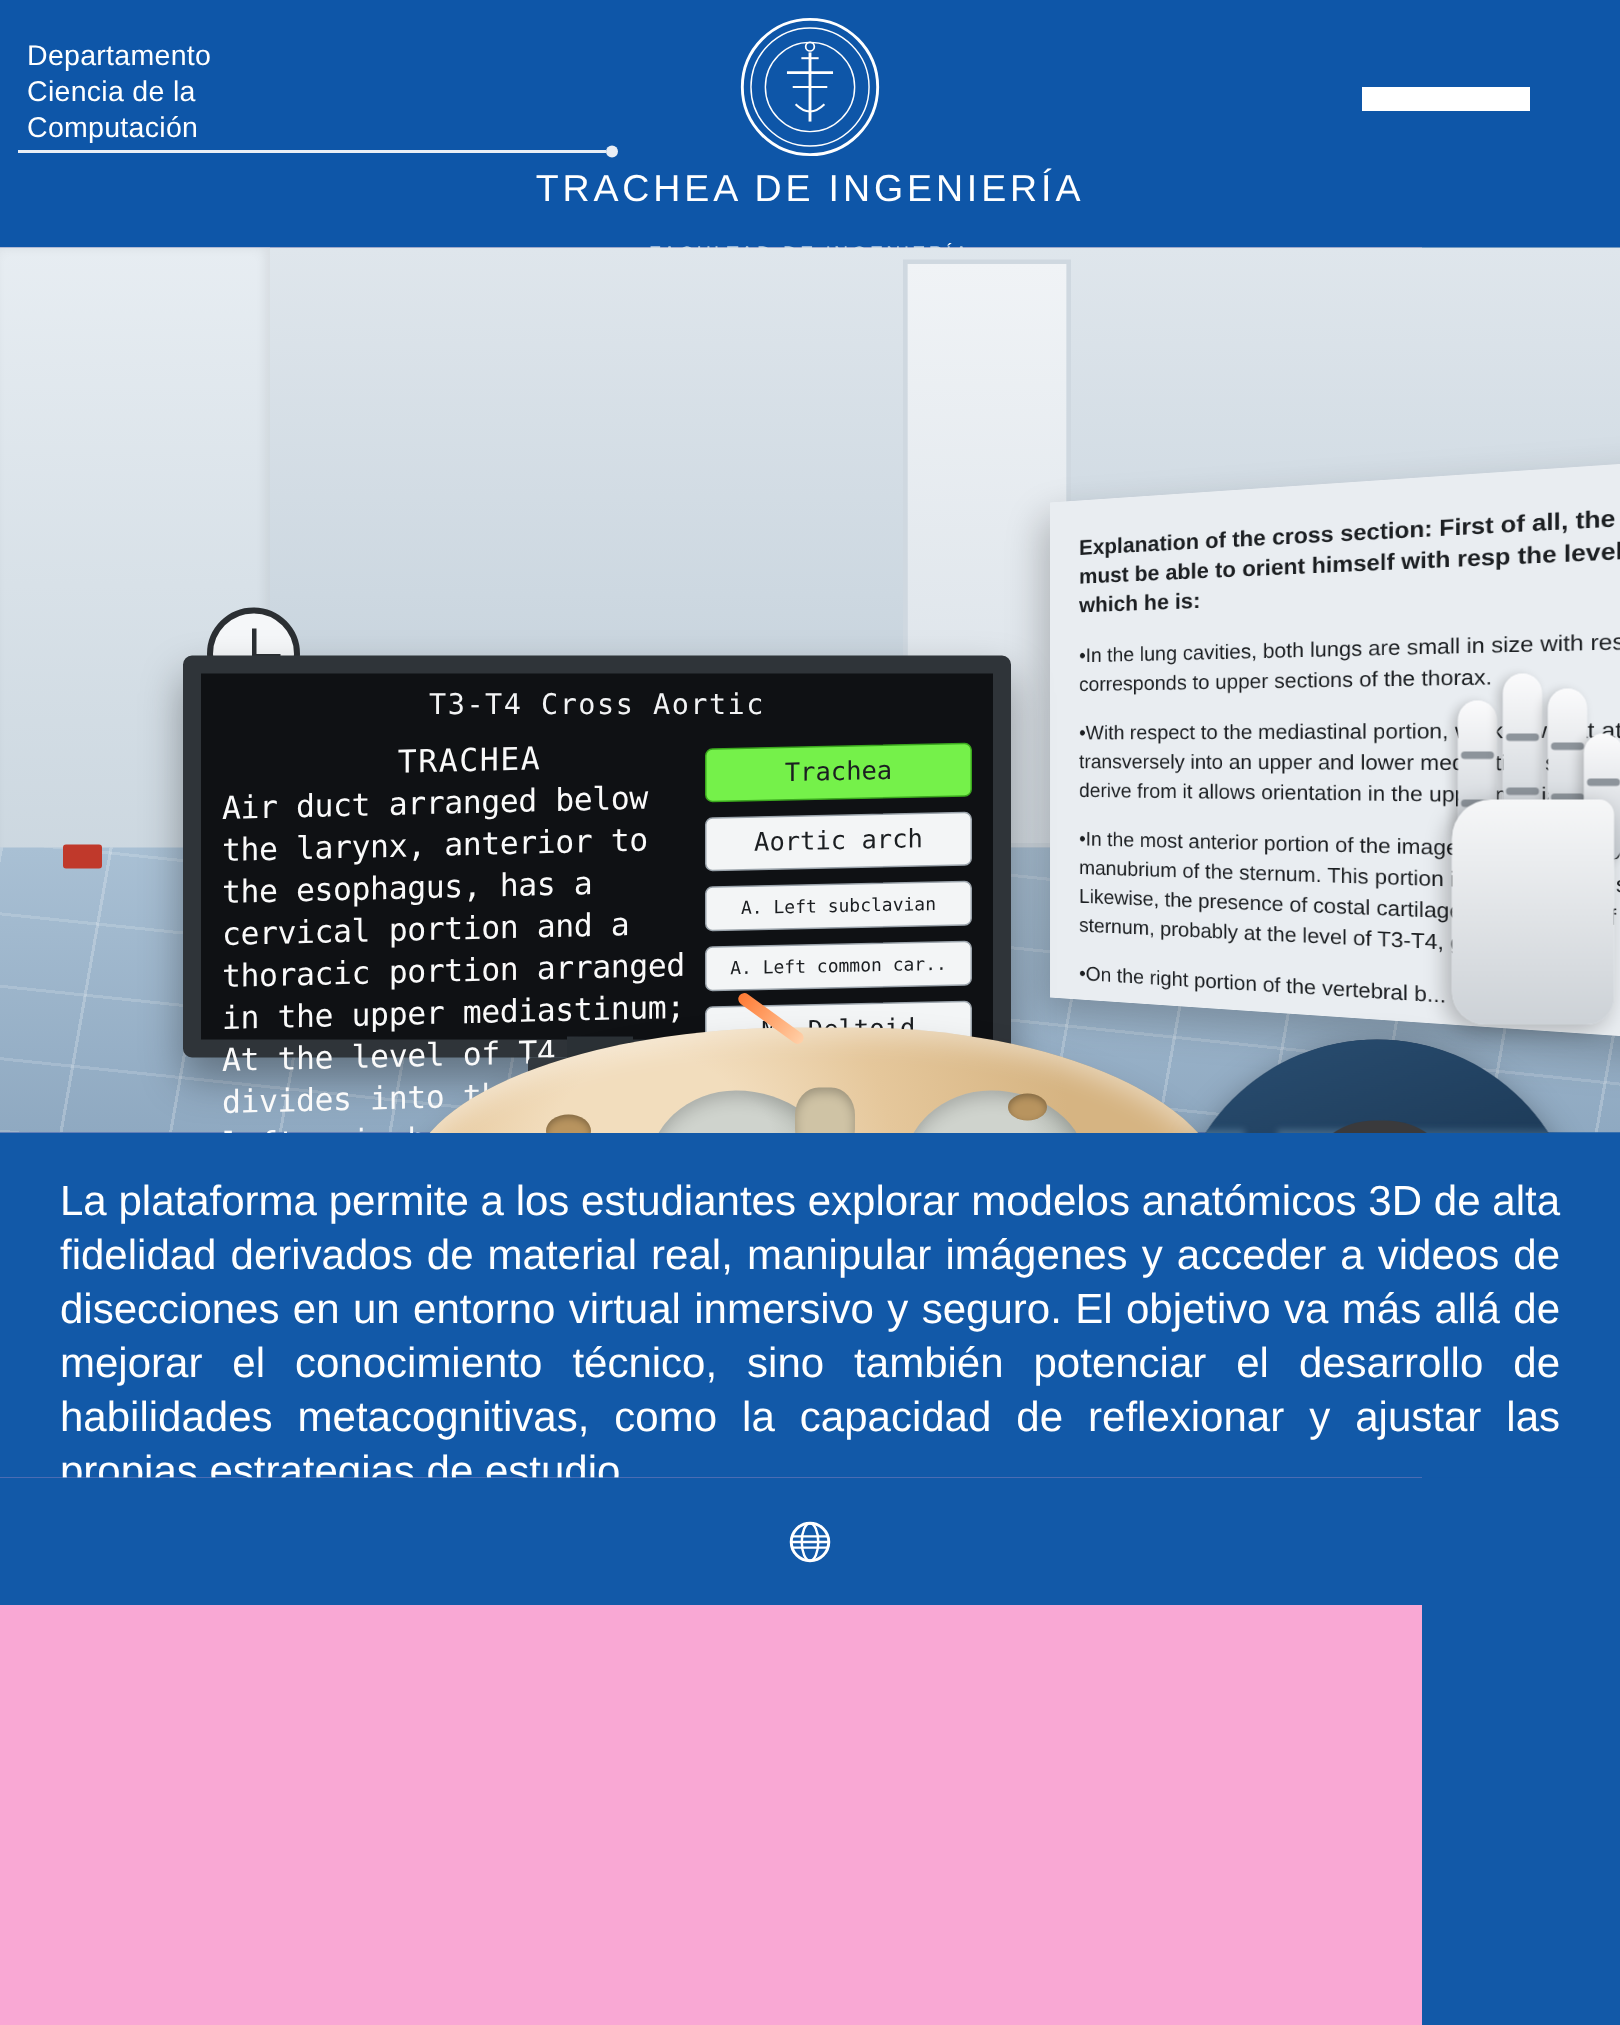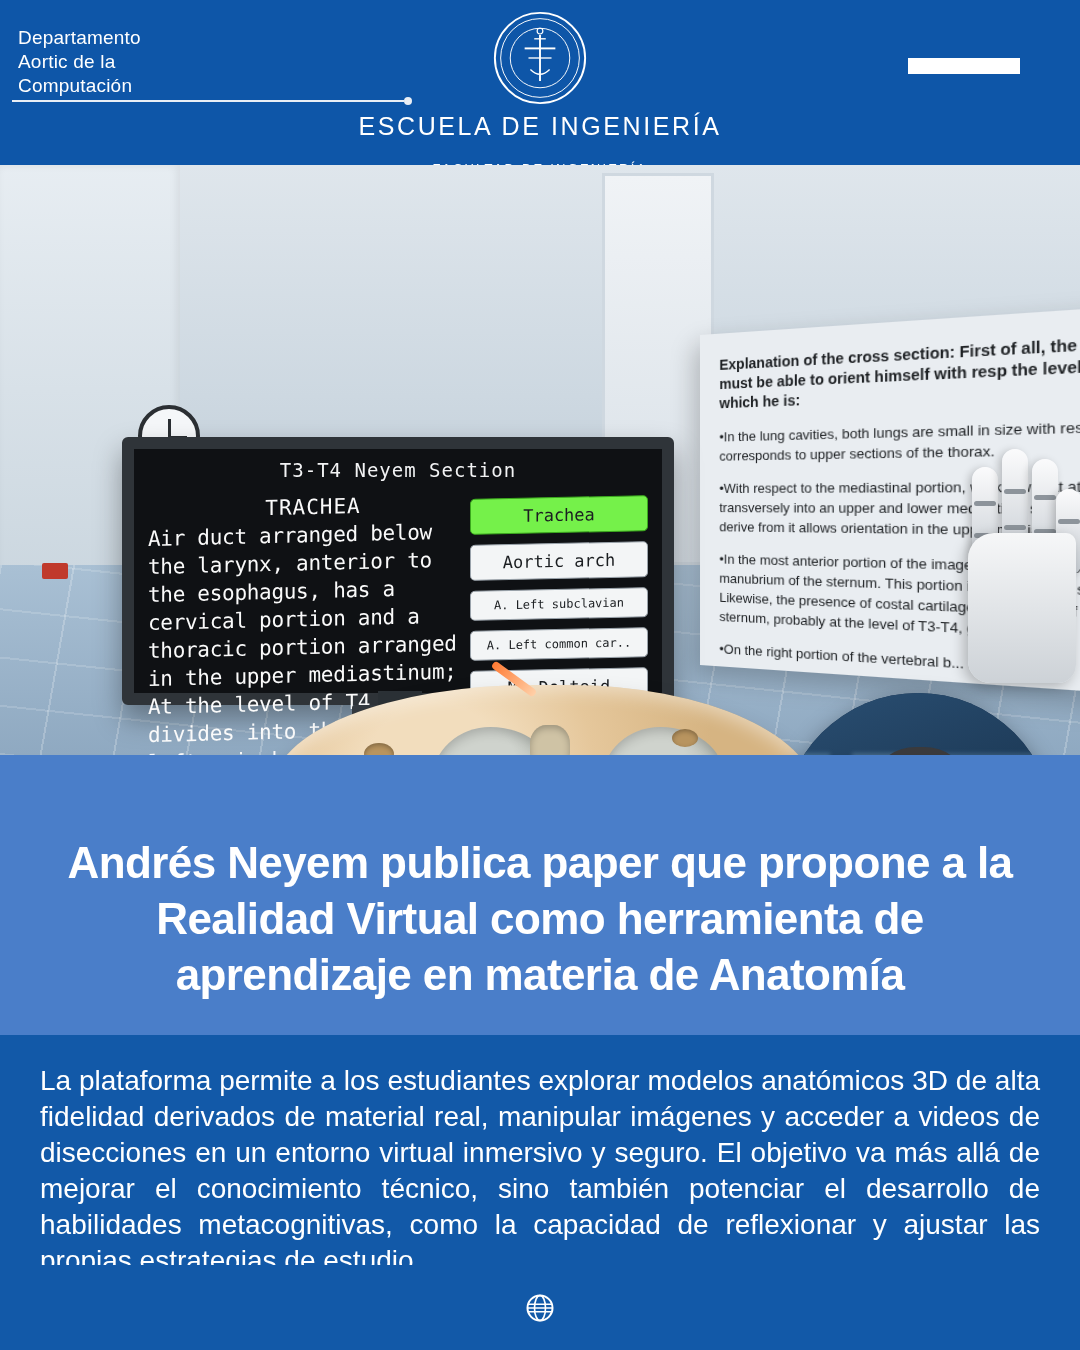--- a/index.html
+++ b/index.html
@@ -365,21 +365,21 @@
   .footer-text b { font-weight: 700; }
 </style>
 </head>
 <body>
 
 <div class="poster">
 
   <div class="header">
     <div class="dept">
       <div>Departamento</div>
-      <div>Aortic de la</div>
+      <div>Ciencia de la</div>
       <div>Computación</div>
     </div>
     <div class="dept-rule"></div>
     <div class="dept-dot"></div>
     <div class="top-right-bar"></div>
 
     <div class="crest-wrap">
       <svg class="crest" viewBox="0 0 100 100">
         <circle cx="50" cy="50" r="47" fill="none" stroke="#ffffff" stroke-width="2"></circle>
         <circle cx="50" cy="50" r="41" fill="none" stroke="#ffffff" stroke-width="1"></circle>
@@ -387,21 +387,21 @@
         <path d="M50 26 L50 74" stroke="#ffffff" stroke-width="2"></path>
         <path d="M34 40 L66 40" stroke="#ffffff" stroke-width="2"></path>
         <path d="M38 50 L62 50" stroke="#ffffff" stroke-width="1.4"></path>
         <path d="M40 62 Q50 72 60 62" fill="none" stroke="#ffffff" stroke-width="1.4"></path>
         <path d="M44 30 L56 30" stroke="#ffffff" stroke-width="1.4"></path>
         <circle cx="50" cy="22" r="3" fill="none" stroke="#ffffff" stroke-width="1.2"></circle>
       </svg>
     </div>
 
     <div class="school-name">
-      <div class="l1">ESCUELA DE INGENIERÍA</div>
+      <div class="l1">TRACHEA DE INGENIERÍA</div>
       <div class="l2">FACULTAD DE INGENIERÍA</div>
     </div>
   </div>
 
   <div class="hero">
     <div class="room-wall"></div>
     <div class="wall-panel-left"></div>
     <div class="door"></div>
     <div class="room-floor"></div>
     <div class="floor-tiles"></div>
@@ -410,21 +410,21 @@
 
     <div class="doc-panel">
       <h4>Explanation of the cross section: First of all, the student must be able to orient himself with resp the levels at which he is:</h4>
       <p>•In the lung cavities, both lungs are small in size with resp probably corresponds to upper sections of the thorax.</p>
       <p>•With respect to the mediastinal portion, we know that at th transversely into an upper and lower mediastinal section. Th that derive from it allows orientation in the upper mediastinu</p>
       <p>•In the most anterior portion of the image, a protruding bon manubrium of the sternum. This portion is located betw section. Likewise, the presence of costal cartilage on bot third of the sternum, probably at the level of T3-T4, given th</p>
       <p>•On the right portion of the vertebral b...</p>
     </div>
 
     <div class="board">
-      <div class="board-title">T3-T4 Neyem Section</div>
+      <div class="board-title">T3-T4 Cross Aortic</div>
       <div class="board-body">
         <div style="text-align:center;letter-spacing:1px;">TRACHEA</div>
         <div>Air duct arranged below the larynx, anterior to the esophagus, has a cervical portion and a thoracic portion arranged in the upper mediastinum; At the level of T4 it divides into the right and left main bronchi.</div>
       </div>
       <div class="label-col">
         <div class="label-chip active">Trachea</div>
         <div class="label-chip">Aortic arch</div>
         <div class="label-chip small">A. Left subclavian</div>
         <div class="label-chip small">A. Left common car..</div>
         <div class="label-chip">M. Deltoid</div>
@@ -463,23 +463,20 @@
     </div>
 
     <div class="portrait">
       <div class="p-bg"></div>
 
       <div class="p-hair"></div>
 
     </div>
   </div>
 
-  <div class="title-band">
-    <div class="title">Andrés Neyem publica paper que propone a la Realidad Virtual como herramienta de aprendizaje en materia de Anatomía</div>
-  </div>
 
   <div class="body-band">
     <div class="body-text">La plataforma permite a los estudiantes explorar modelos anatómicos 3D de alta fidelidad derivados de material real, manipular imágenes y acceder a videos de disecciones en un entorno virtual inmersivo y seguro. El objetivo va más allá de mejorar el conocimiento técnico, sino también potenciar el desarrollo de habilidades metacognitivas, como la capacidad de reflexionar y ajustar las propias estrategias de estudio.</div>
   </div>
 
   <div class="footer">
     <svg class="globe" viewBox="0 0 24 24">
       <circle cx="12" cy="12" r="10" fill="none" stroke="#ffffff" stroke-width="1.6"></circle>
       <ellipse cx="12" cy="12" rx="4.4" ry="10" fill="none" stroke="#ffffff" stroke-width="1.3"></ellipse>
       <path d="M2.3 9h19.4M2.3 15h19.4M2 12h20" stroke="#ffffff" stroke-width="1.3" fill="none"></path>

